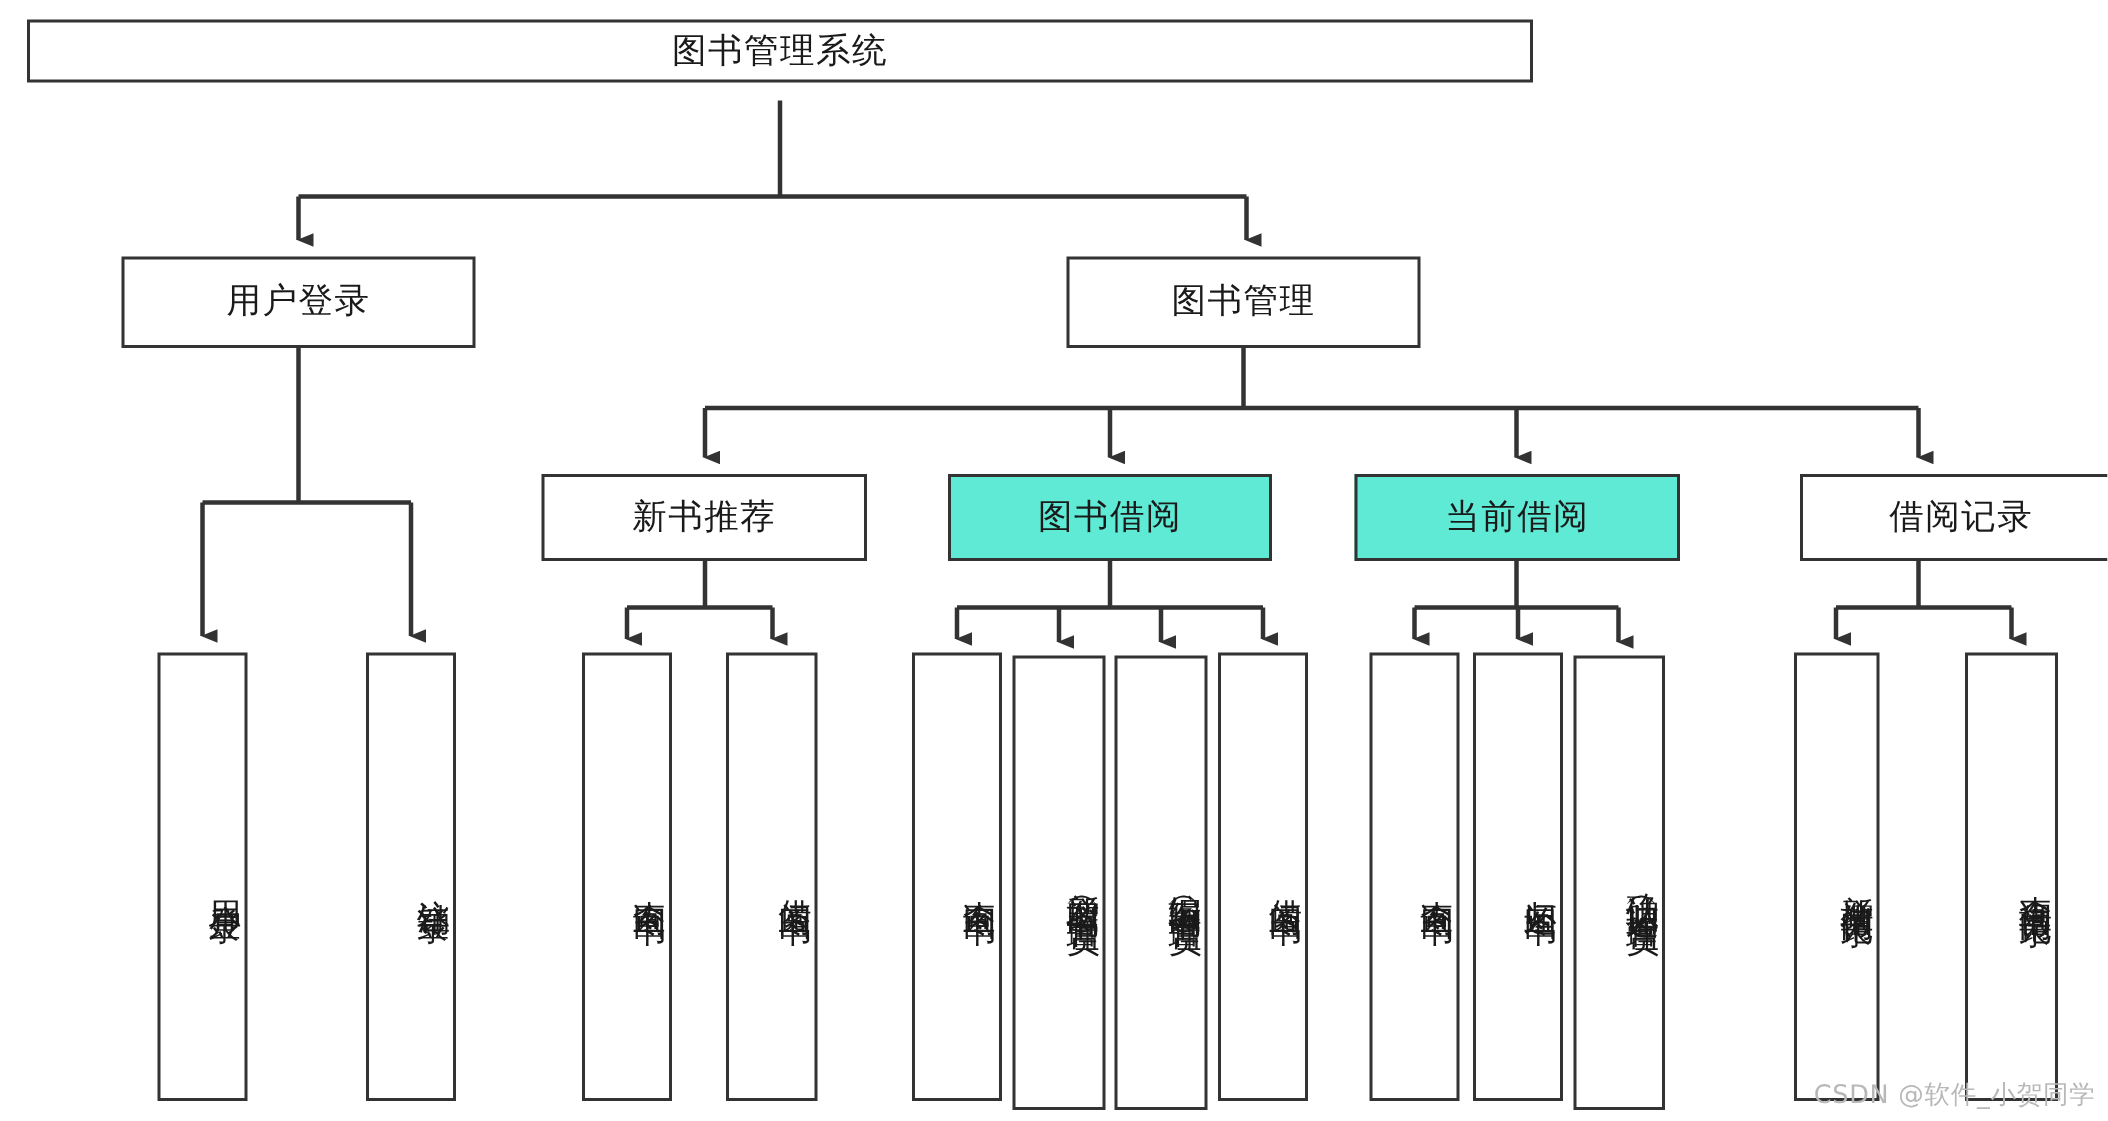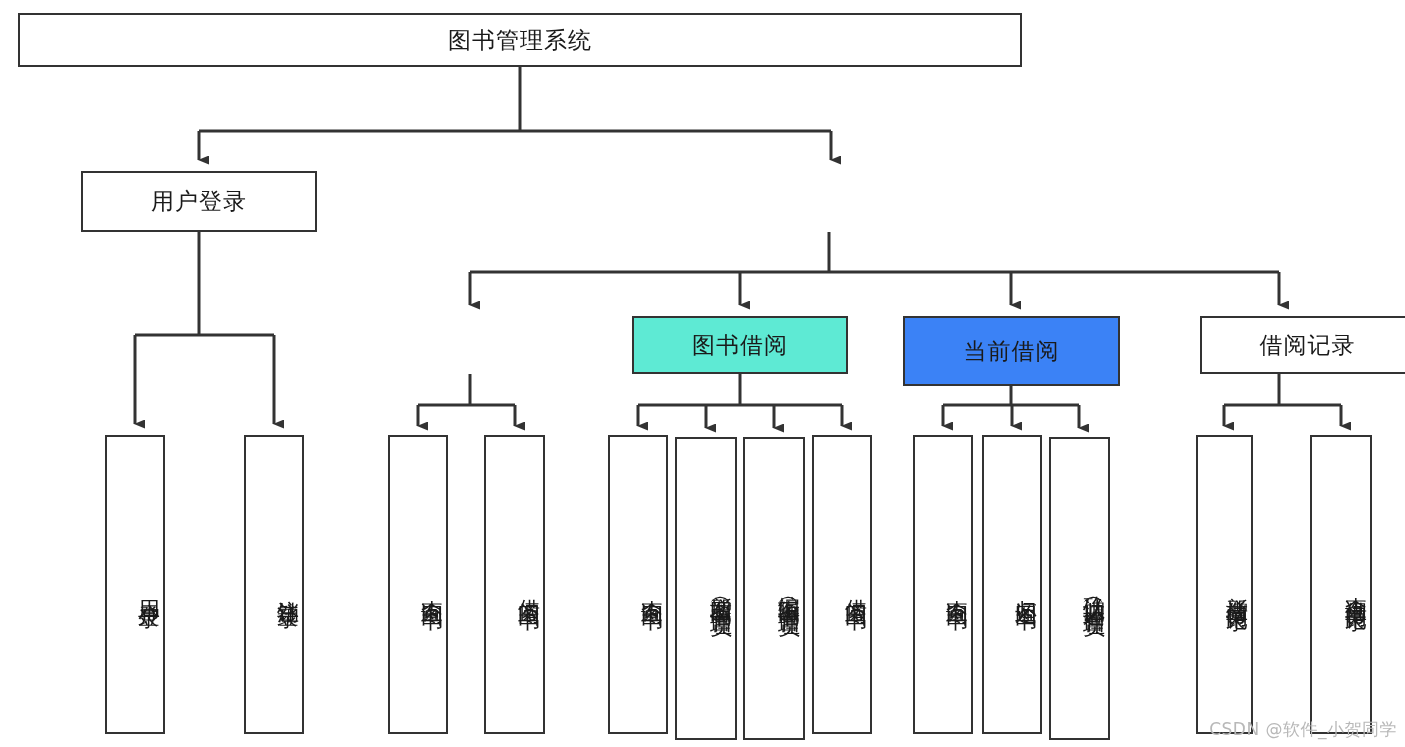--- a/index.html
+++ b/index.html
@@ -115,26 +115,28 @@
       <path d="M1012,405 L1012,426" marker-end="url(#arrowhead)"></path>
       <path d="M1079,405 L1079,428" marker-end="url(#arrowhead)"></path>
 
       <path d="M1279,374 L1279,405"></path>
       <path d="M1224,405 L1341,405"></path>
       <path d="M1224,405 L1224,426" marker-end="url(#arrowhead)"></path>
       <path d="M1341,405 L1341,426" marker-end="url(#arrowhead)"></path>
     </g>
   </svg>
 
-  <div class="node node-root" style="left: 18px; top: 13px; width: 1004px; height: 54px; border-color: rgb(51, 51, 51); background: rgb(255, 255, 255); color: rgb(26, 26, 26);">图书管理系统</div>
+  <div class="node node-root" style="left: 18px; top: 13px; width: 1004px; height: 42px; border-color: rgb(51, 51, 51); background: rgb(255, 255, 255); color: rgb(26, 26, 26);">图书管理系统</div>
 
   <div class="node node-h" style="left: 81px; top: 171px; width: 236px; height: 61px; border-color: rgb(51, 51, 51); background: rgb(255, 255, 255); color: rgb(26, 26, 26);">用户登录</div>
+  <div class="node node-h" style="left: 711px; top: 171px; width: 236px; height: 61px; border-color: rgb(51, 51, 51); background: rgb(255, 255, 255); color: rgb(26, 26, 26);">图书管理</div>
 
+  <div class="node node-h" style="left: 361px; top: 316px; width: 217px; height: 58px; border-color: rgb(51, 51, 51); background: rgb(255, 255, 255); color: rgb(26, 26, 26);">新书推荐</div>
   <div class="node node-h" style="left: 632px; top: 316px; width: 216px; height: 58px; border-color: rgb(51, 51, 51); background: #5eead4; color: rgb(26, 26, 26);">图书借阅</div>
-  <div class="node node-h" style="left: 903px; top: 316px; width: 217px; height: 70px; border-color: rgb(51, 51, 51); background: #3b82f6; color: rgb(26, 26, 26);">当前借阅</div>
+  <div class="node node-h" style="left: 903px; top: 316px; width: 217px; height: 58px; border-color: rgb(51, 51, 51); background: #5eead4; color: rgb(26, 26, 26);">当前借阅</div>
   <div class="node node-h" style="left: 1172px; top: 316px; width: 215px; height: 58px; border-color: rgb(51, 51, 51); background: rgb(255, 255, 255); color: rgb(26, 26, 26); margin-left: 28px;">借阅记录</div>
 
   <div class="node node-v" style="left: 105px; top: 435px; width: 60px; height: 299px; border-color: rgb(51, 51, 51); background: rgb(255, 255, 255); color: rgb(26, 26, 26);">用户登录</div>
   <div class="node node-v" style="left: 244px; top: 435px; width: 60px; height: 299px; border-color: rgb(51, 51, 51); background: rgb(255, 255, 255); color: rgb(26, 26, 26);">注销登录</div>
   <div class="node node-v" style="left: 388px; top: 435px; width: 60px; height: 299px; border-color: rgb(51, 51, 51); background: rgb(255, 255, 255); color: rgb(26, 26, 26);">查询图书</div>
   <div class="node node-v" style="left: 484px; top: 435px; width: 61px; height: 299px; border-color: rgb(51, 51, 51); background: rgb(255, 255, 255); color: rgb(26, 26, 26);">借阅图书</div>
   <div class="node node-v" style="left: 608px; top: 435px; width: 60px; height: 299px; border-color: rgb(51, 51, 51); background: rgb(255, 255, 255); color: rgb(26, 26, 26);">查询图书</div>
   <div class="node node-v" style="left: 675px; top: 437px; width: 62px; height: 303px; border-color: rgb(51, 51, 51); background: rgb(255, 255, 255); color: rgb(26, 26, 26);">新增图书（管理员）</div>
   <div class="node node-v" style="left: 743px; top: 437px; width: 62px; height: 303px; border-color: rgb(51, 51, 51); background: rgb(255, 255, 255); color: rgb(26, 26, 26);">编辑图书（管理员）</div>
   <div class="node node-v" style="left: 812px; top: 435px; width: 60px; height: 299px; border-color: rgb(51, 51, 51); background: rgb(255, 255, 255); color: rgb(26, 26, 26);">借阅图书</div>

